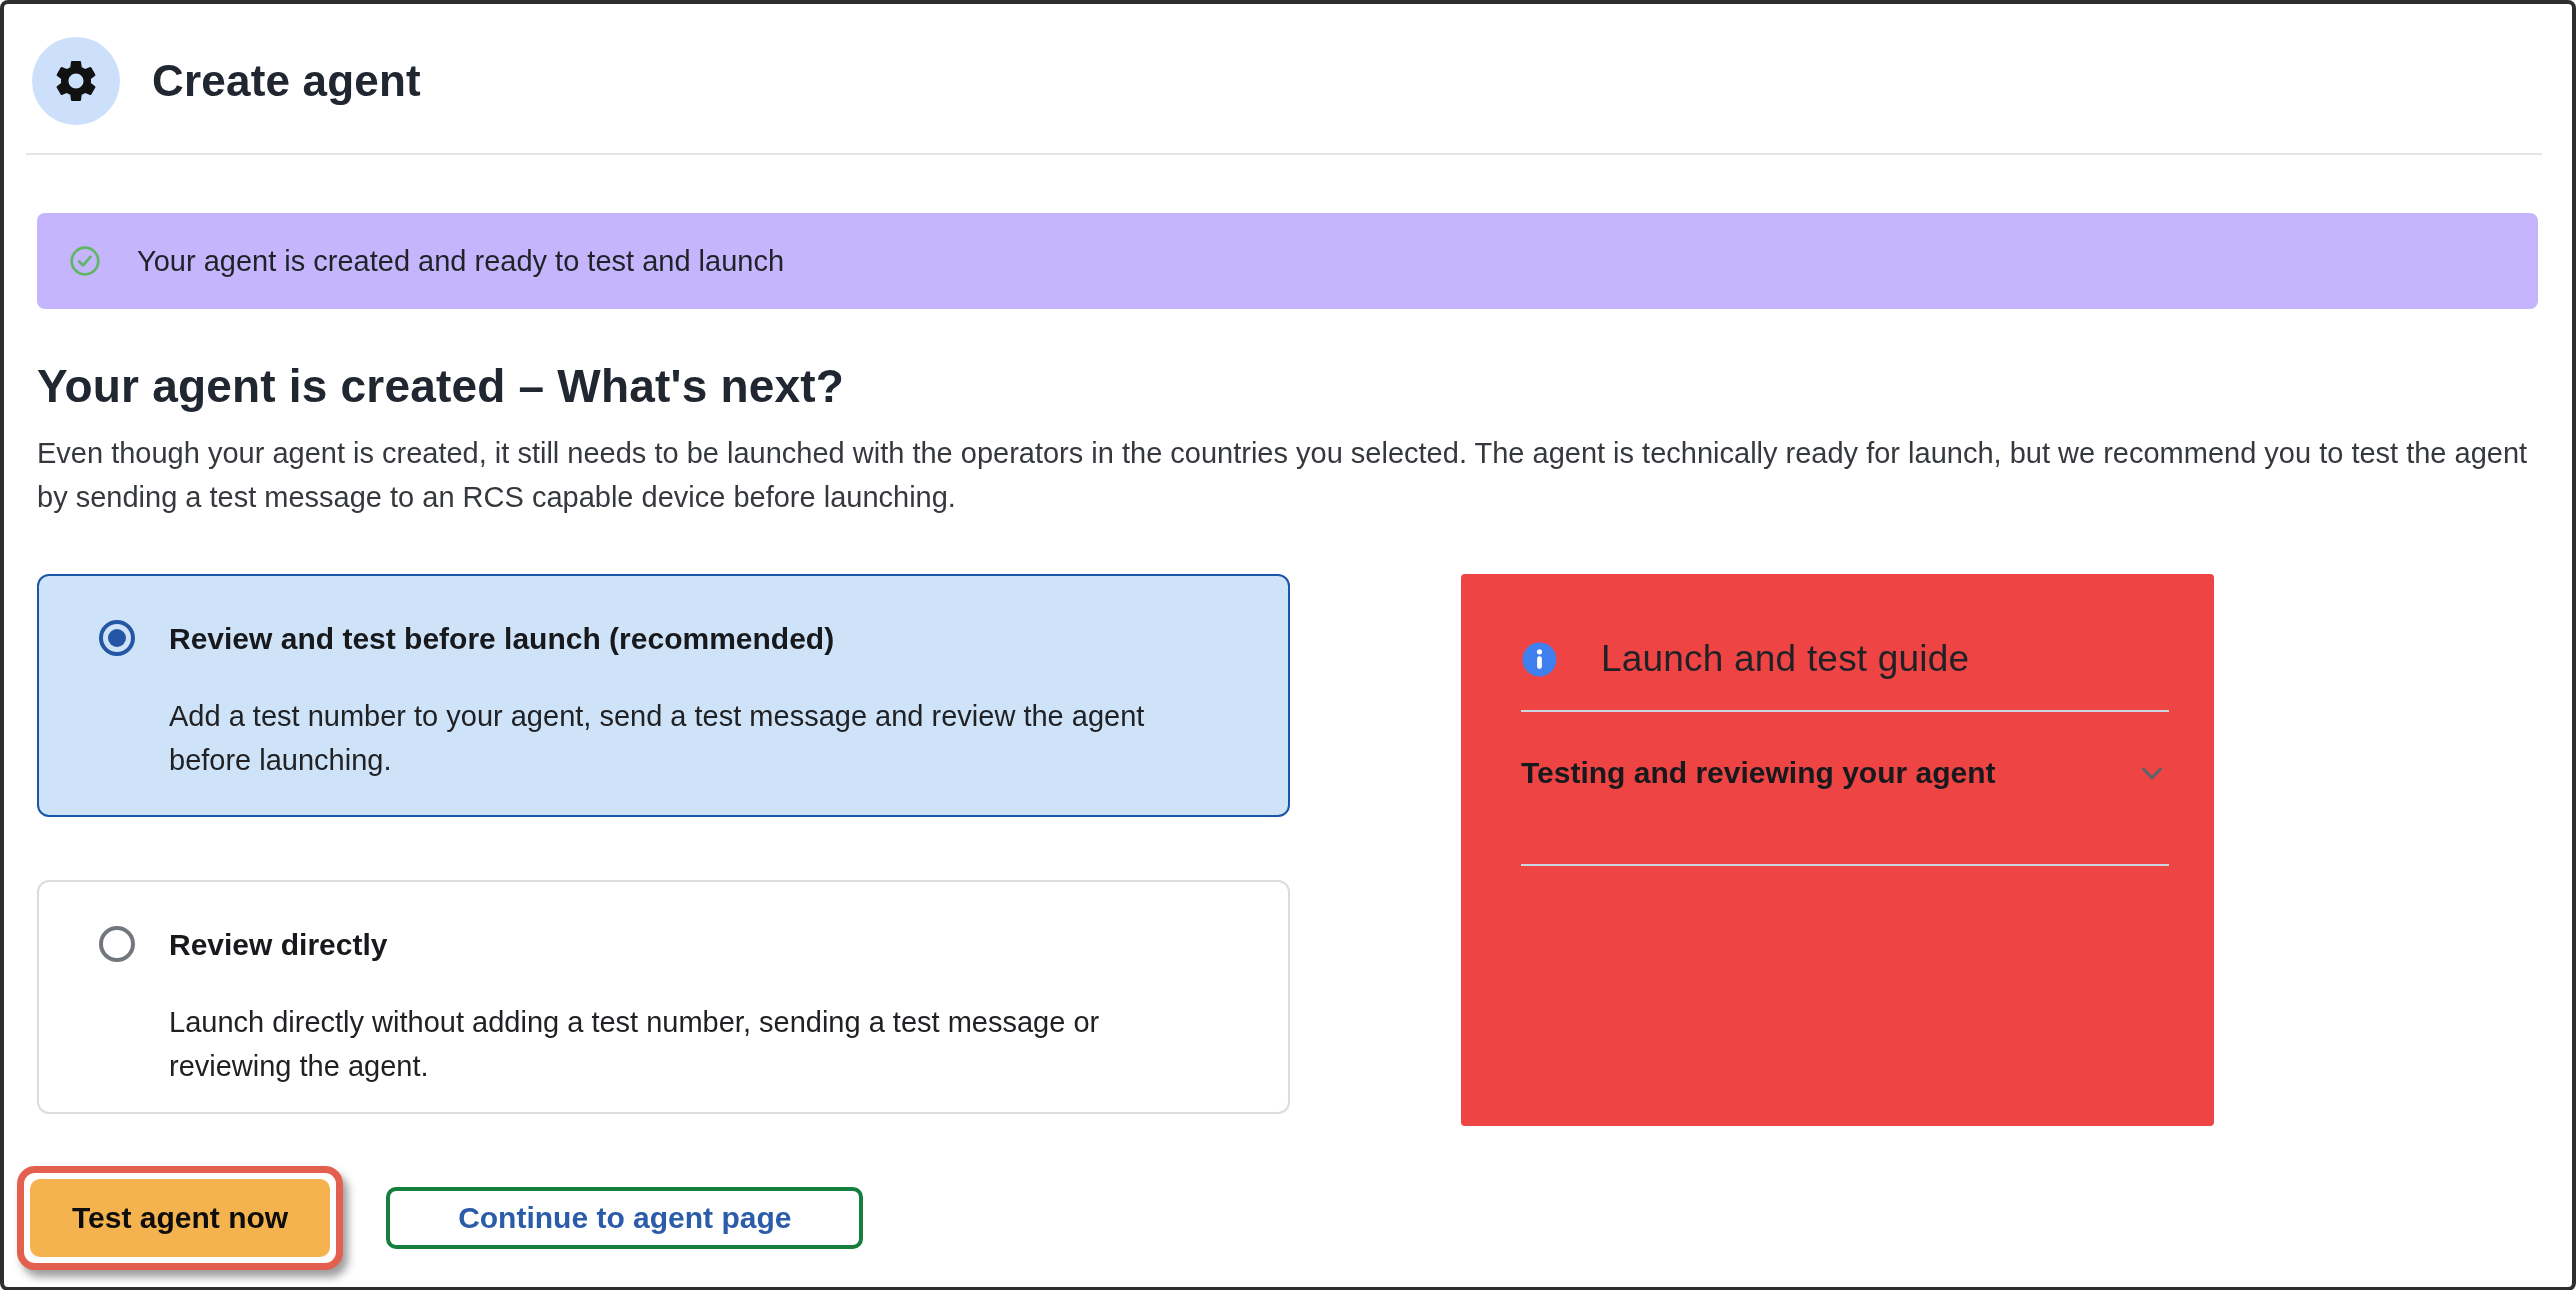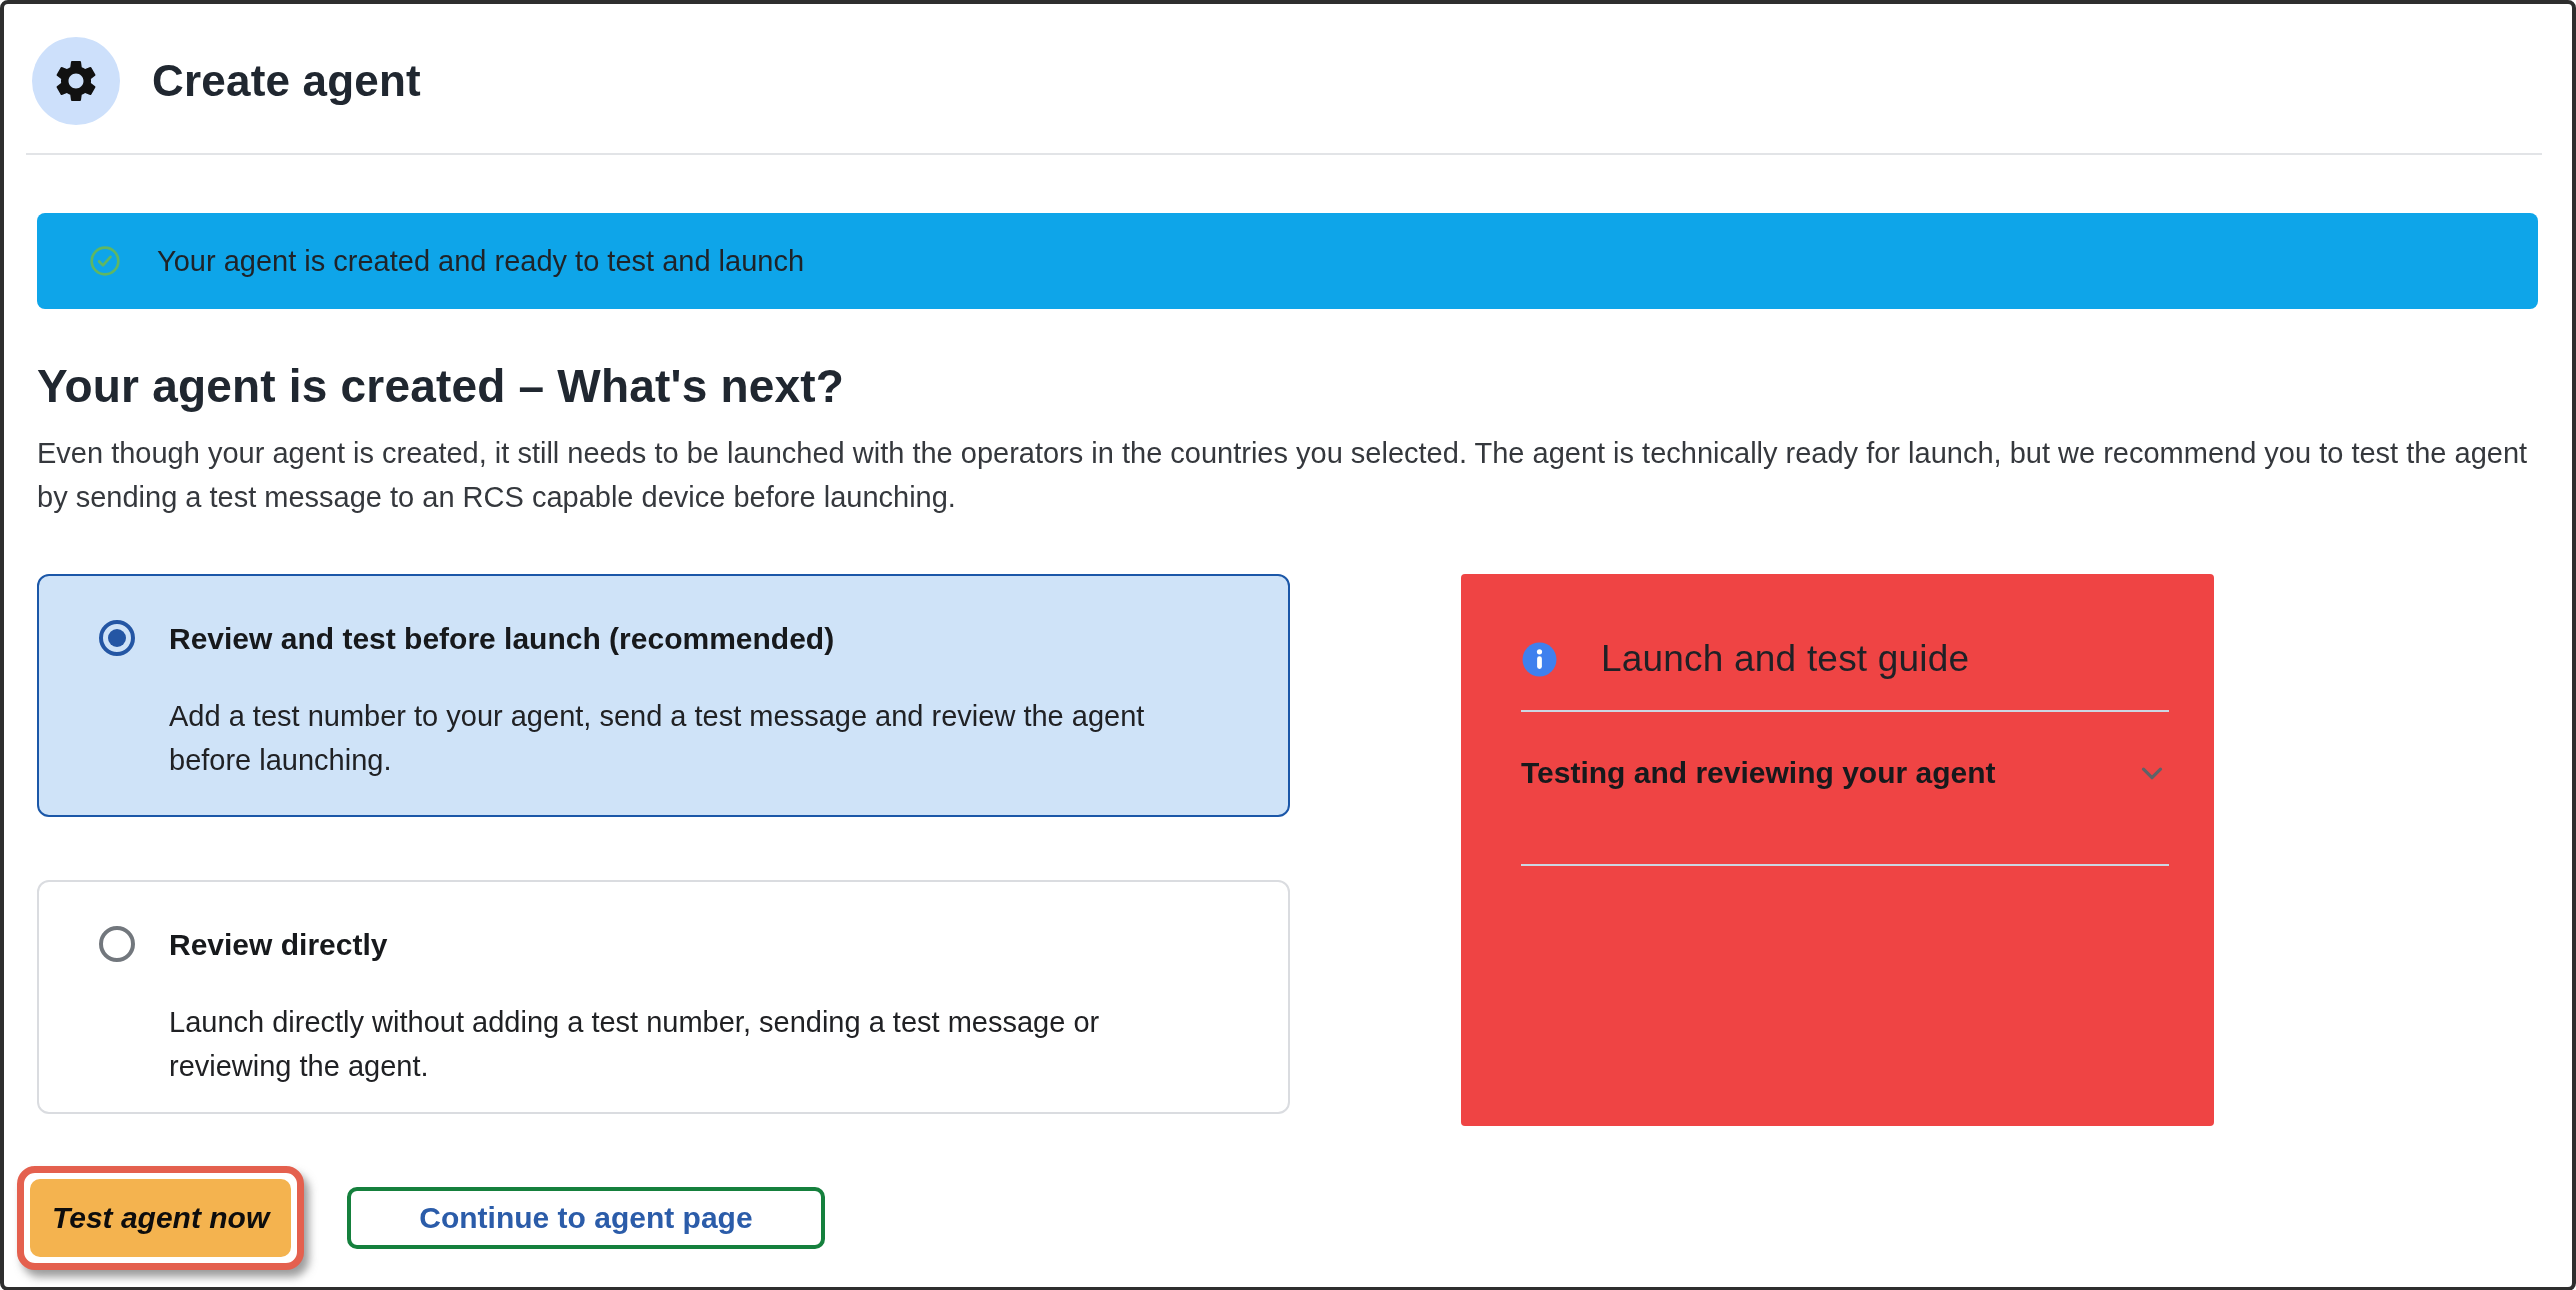--- a/index.html
+++ b/index.html
@@ -15,21 +15,21 @@
     overflow:hidden;
   }
   
   .header{display:flex;align-items:center;gap:32px;padding:33px 0 0 28px;}
   .avatar{width:88px;height:88px;border-radius:50%;background:#cde0fb;display:flex;align-items:center;justify-content:center;flex:none;}
   .page-title{font-size:44px;font-weight:600;color:#202730;letter-spacing:0.2px;}
   .header-divider{height:2px;background:#e2e4e7;margin:28px 30px 0 22px;}
   
   .banner{
     margin:58px 34px 0 33px;height:96px;border-radius:8px;
-    background:#0ea5e9;display:flex;align-items:center;gap:36px;padding:0 52px;box-sizing:border-box;
+    background:#c4b5fd;display:flex;align-items:center;gap:36px;padding:0 32px;box-sizing:border-box;
   }
   .banner-text{font-size:29px;color:#1f2328;}
   
   .intro{margin:50px 34px 0 33px;}
   .intro-heading{font-size:46px;font-weight:600;color:#202730;letter-spacing:0.2px;}
   .intro-body{margin-top:18px;font-size:29px;line-height:44px;color:#35383d;max-width:2496px;}
   
   .main-row{display:flex;align-items:flex-start;gap:171px;margin:55px 34px 0 33px;}
   .options-col{width:1253px;flex:none;}
   .option-card{
@@ -54,21 +54,21 @@
   .guide-divider{height:2px;background:#ccd6e2;margin-top:30px;}
   .guide-row{display:flex;align-items:center;justify-content:space-between;padding:44px 0;cursor:pointer;}
   .guide-row-label{font-size:30px;font-weight:700;color:#17191c;}
   
   .actions{display:flex;align-items:center;gap:43px;margin:40px 0 0 13px;}
   .annotation{
     border:7px solid #e4604e;border-radius:18px;padding:6px;background:#ffffff;
     box-shadow:5px 7px 9px rgba(90,90,90,0.6);
   }
   .btn{font-family:"Liberation Sans",sans-serif;font-size:30px;font-weight:700;border-radius:10px;cursor:pointer;}
-  .btn-primary{background:#f4b34f;color:#0d0d0d;border:none;height:78px;padding:0 22px;font-style:italic;}
+  .btn-primary{background:#f4b34f;color:#0d0d0d;border:none;height:78px;padding:0 42px;}
   .btn-secondary{background:#ffffff;color:#2b5ca9;border:4px solid #15803d;height:62px;padding:0 68px;box-sizing:border-box;}
   svg{display:block;}
 </style>
 </head>
 <body>
 
 <div class="page">
 
   <div class="header">
     <div class="avatar">

